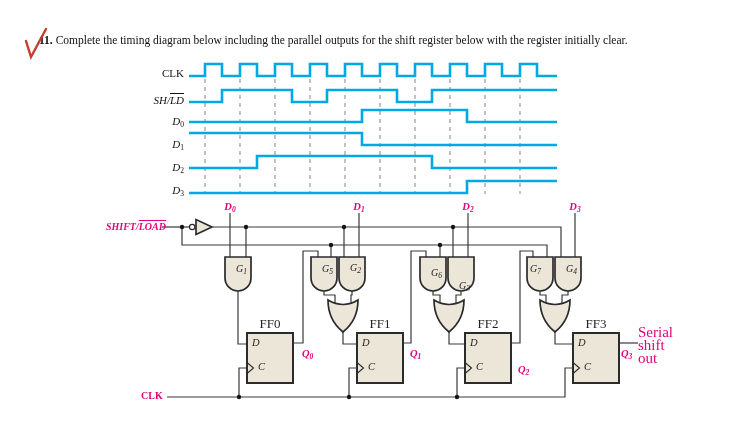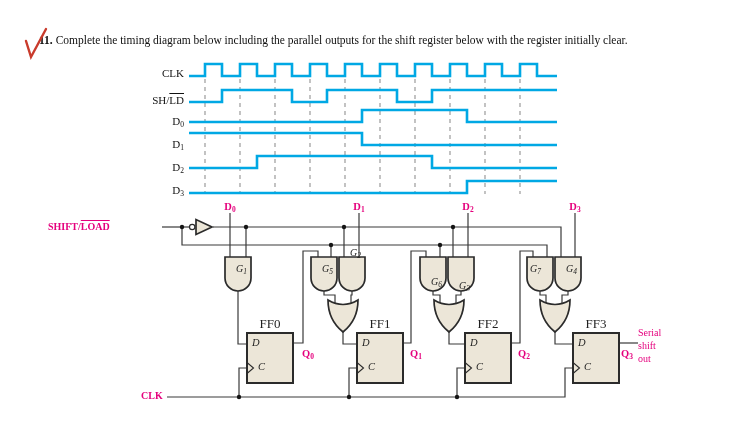--- a/index.html
+++ b/index.html
@@ -1,31 +1,31 @@
 <!DOCTYPE html>
 <html><head>
 <meta charset="utf-8">
 <style>
   html,body{margin:0;padding:0;background:#fff;}
   #fig{position:relative;width:752px;height:447px;background:#ffffff;overflow:hidden;
        font-family:"Liberation Serif",serif;color:#111;}
   .abs{position:absolute;}
-  .it{}
+  .it{font-style:italic;}
   .bold{font-weight:bold;}
   .ov{text-decoration:overline;}
   .mg{color:#e5007d;}
   .sub{font-size:7.5px;vertical-align:-2px;}
   .tlabel{position:absolute;left:125px;width:59px;text-align:right;font-size:11px;color:#111;white-space:nowrap;}
   .dlabel{position:absolute;width:30px;text-align:center;font-size:10.5px;white-space:nowrap;}
   .glabel{position:absolute;width:31px;text-align:center;font-size:10px;font-style:italic;color:#1f1f1f;white-space:nowrap;}
   .fflabel{position:absolute;width:40px;text-align:center;font-size:13px;color:#1f1f1f;}
   .ffpin{position:absolute;font-size:10.5px;font-style:italic;color:#1f1f1f;}
   .qlabel{position:absolute;font-size:10.5px;white-space:nowrap;}
   #problem{position:absolute;left:39px;top:34px;width:690px;font-size:11.5px;white-space:nowrap;color:#101010;}
-  #serialout{position:absolute;left:638px;top:326px;font-size:10px;line-height:13px;}
+  #serialout{position:absolute;left:638px;top:326px;font-size:15px;line-height:13px;}
   svg{position:absolute;left:0;top:0;}
 </style>
 </head>
 <body>
 
 <div id="fig">
 
   <div id="problem"><b>11.</b>&nbsp;<span>Complete the timing diagram below including the parallel outputs for the shift register below with the register initially clear.</span></div>
 
   <svg id="art" width="752" height="447" viewBox="0 0 752 447">
@@ -121,31 +121,31 @@
     </g>
   </svg>
 
   <div class="tlabel" style="top:67px"><span>CLK</span></div>
   <div class="tlabel" style="top:94px"><span class="it">SH/</span><span class="it ov">LD</span></div>
   <div class="tlabel" style="top:115px"><span class="it">D</span><span class="sub">0</span></div>
   <div class="tlabel" style="top:138px"><span class="it">D</span><span class="sub">1</span></div>
   <div class="tlabel" style="top:161px"><span class="it">D</span><span class="sub">2</span></div>
   <div class="tlabel" style="top:184px"><span class="it">D</span><span class="sub">3</span></div>
 
-  <div class="abs mg bold it" style="left:48px;top:221px;width:100px;text-align:left;font-size:10px;white-space:nowrap"><span>SHIFT/</span><span class="ov">LOAD</span></div>
+  <div class="abs mg bold it" style="left:66px;top:221px;width:100px;text-align:right;font-size:10px;white-space:nowrap"><span>SHIFT/</span><span class="ov">LOAD</span></div>
 
   <div class="dlabel mg bold it" style="left:215px;top:201px"><span>D</span><span class="sub">0</span></div>
   <div class="dlabel mg bold it" style="left:344px;top:201px"><span>D</span><span class="sub">1</span></div>
   <div class="dlabel mg bold it" style="left:453px;top:201px"><span>D</span><span class="sub">2</span></div>
   <div class="dlabel mg bold it" style="left:560px;top:201px"><span>D</span><span class="sub">3</span></div>
 
   <div class="glabel" style="left:226px;top:263px"><span>G</span><span class="sub">1</span></div>
   <div class="glabel" style="left:312px;top:263px"><span>G</span><span class="sub">5</span></div>
-  <div class="glabel" style="left:340px;top:247px"><span>G</span><span class="sub">2</span></div>
-  <div class="glabel" style="left:421px;top:276px"><span>G</span><span class="sub">6</span></div>
+  <div class="glabel" style="left:340px;top:262px"><span>G</span><span class="sub">2</span></div>
+  <div class="glabel" style="left:421px;top:267px"><span>G</span><span class="sub">6</span></div>
   <div class="glabel" style="left:449px;top:280px"><span>G</span><span class="sub">3</span></div>
   <div class="glabel" style="left:520px;top:263px"><span>G</span><span class="sub">7</span></div>
   <div class="glabel" style="left:556px;top:263px"><span>G</span><span class="sub">4</span></div>
 
   <div class="fflabel" style="left:250px;top:316px">FF0</div>
   <div class="fflabel" style="left:360px;top:316px">FF1</div>
   <div class="fflabel" style="left:468px;top:316px">FF2</div>
   <div class="fflabel" style="left:576px;top:316px">FF3</div>
 
   <div class="ffpin" style="left:252px;top:337px">D</div>
@@ -153,21 +153,21 @@
   <div class="ffpin" style="left:470px;top:337px">D</div>
   <div class="ffpin" style="left:578px;top:337px">D</div>
 
   <div class="ffpin" style="left:258px;top:361px">C</div>
   <div class="ffpin" style="left:368px;top:361px">C</div>
   <div class="ffpin" style="left:476px;top:361px">C</div>
   <div class="ffpin" style="left:584px;top:361px">C</div>
 
   <div class="qlabel mg bold it" style="left:302px;top:348px"><span>Q</span><span class="sub">0</span></div>
   <div class="qlabel mg bold it" style="left:410px;top:348px"><span>Q</span><span class="sub">1</span></div>
-  <div class="qlabel mg bold it" style="left:518px;top:348px"><span>Q</span><span class="sub">2</span></div>
+  <div class="qlabel mg bold it" style="left:518px;top:364px"><span>Q</span><span class="sub">2</span></div>
   <div class="qlabel mg bold it" style="left:621px;top:348px"><span>Q</span><span class="sub">3</span></div>
 
   <div class="abs mg bold" style="left:141px;top:390px;font-size:10px">CLK</div>
 
   <div id="serialout" class="mg">
     <div>Serial</div>
     <div>shift</div>
     <div>out</div>
   </div>
 

